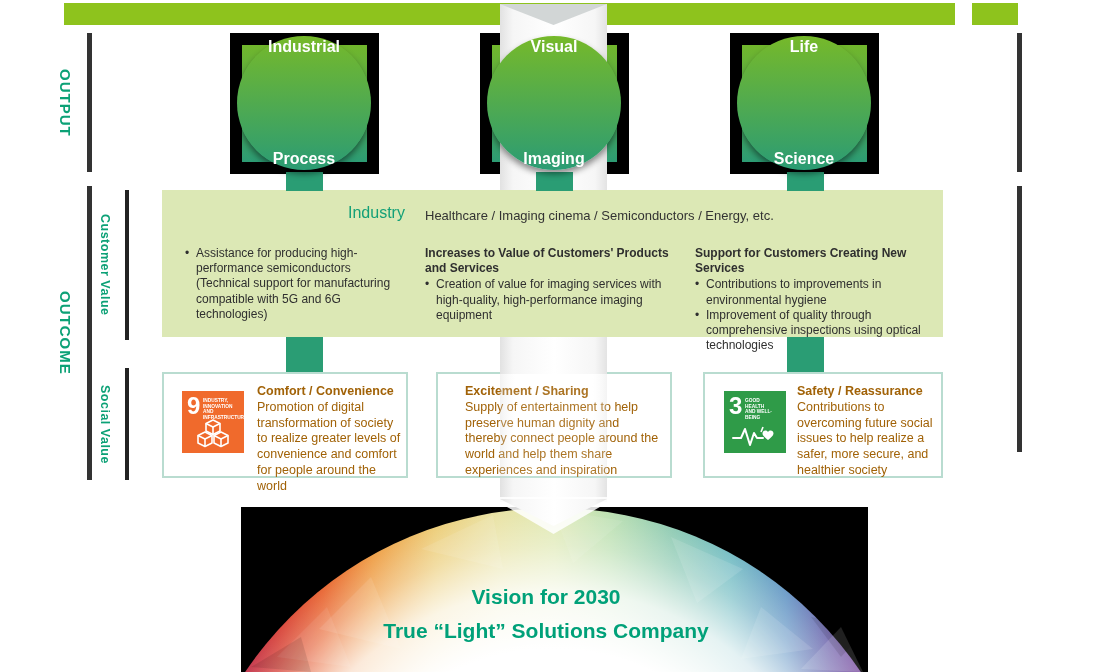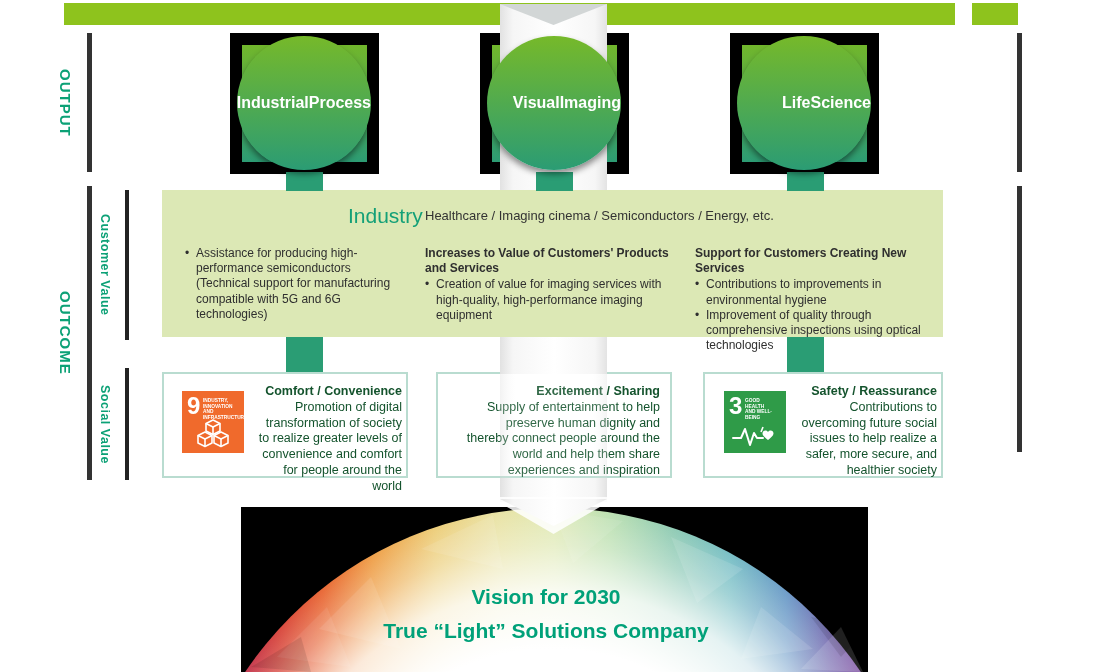--- a/index.html
+++ b/index.html
@@ -18,38 +18,38 @@
           letter-spacing:1px;}
   .vlabel.big{font-size:15px;}
   .vlabel.small{font-size:12.5px;letter-spacing:.5px;}
 
   
   .sq-black{background:#000;width:149px;height:141px;top:33px;}
   .sq-green{position:absolute;left:12px;top:12px;right:12px;bottom:12px;
             background:linear-gradient(#71b62c,#2d9c74);}
   .circle{position:absolute;left:7px;top:3px;width:134px;height:134px;border-radius:50%;
           background:linear-gradient(#76b92a,#2b9c74);
-          display:flex;align-items:center;justify-content:flex-end;
+          display:flex;flex-direction:column;align-items:center;justify-content:space-between;
           box-shadow:0 4px 6px rgba(0,0,0,.45);}
   .circle span{color:#fff;font-weight:bold;font-size:16px;line-height:22px;}
 
   .tab{background:#2a9d74;width:37px;}
 
   
   .band{left:162px;top:190px;width:781px;height:147px;background:#dce8b5;}
-  .industry-label{position:absolute;left:186px;top:14px;font-size:21px;color:#13a077;}
+  .industry-label{position:absolute;left:186px;top:14px;font-size:16px;color:#13a077;}
   .industry-list{position:absolute;left:263px;top:18px;font-size:13px;color:#333;}
   .band-col{position:absolute;top:56px;font-size:12px;color:#2f2f2f;line-height:1.27;}
   .band-col .col-title{font-weight:bold;margin-bottom:1px;}
   .bullet-line{display:flex;}
   .bullet-line .b{width:11px;flex:0 0 11px;text-align:left;}
 
   
   .svbox{top:372px;height:106px;background:#fff;border:2px solid #b9dcd0;box-sizing:border-box;}
-  .svbox .txt{position:absolute;font-size:12.5px;color:#14532d;line-height:1.26;text-align:right;}
+  .svbox .txt{position:absolute;font-size:12.5px;color:#a16207;line-height:1.26;}
   .svbox .txt .ttl{font-weight:bold;}
   .sdg{position:absolute;width:62px;height:62px;color:#fff;}
   .sdg .row{display:flex;align-items:flex-start;padding:4px 0 0 5px;}
   .sdg .num{font-size:24px;font-weight:bold;line-height:22px;}
   .sdg .lbl{font-size:6px;font-weight:bold;line-height:7px;margin:3px 0 0 3px;
             transform:scale(.8);transform-origin:left top;letter-spacing:0;}
   .sdg svg{position:absolute;left:50%;transform:translateX(-50%);bottom:5px;}
 
   
   .vision{left:246px;width:600px;text-align:center;color:#00a179;font-weight:bold;

